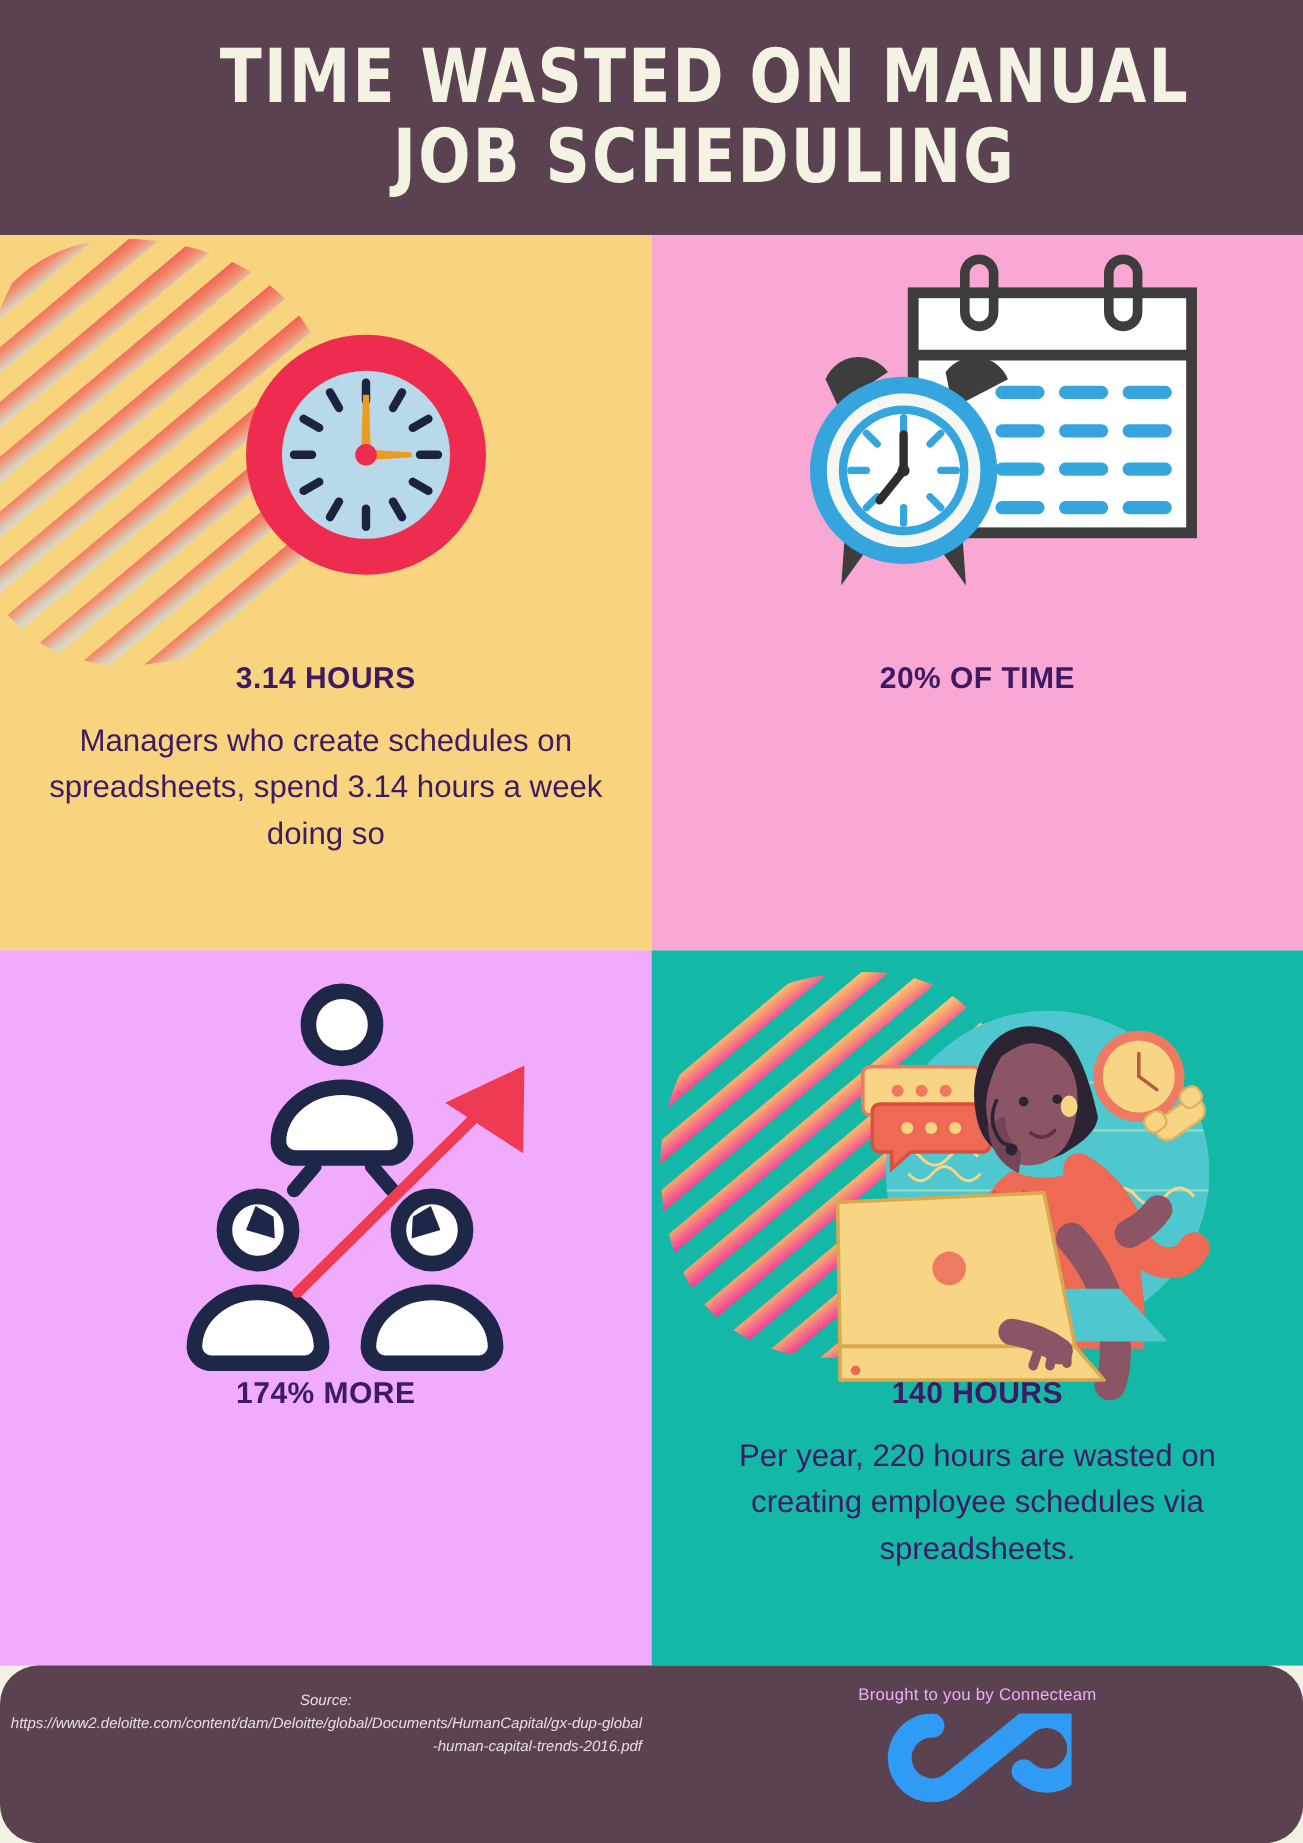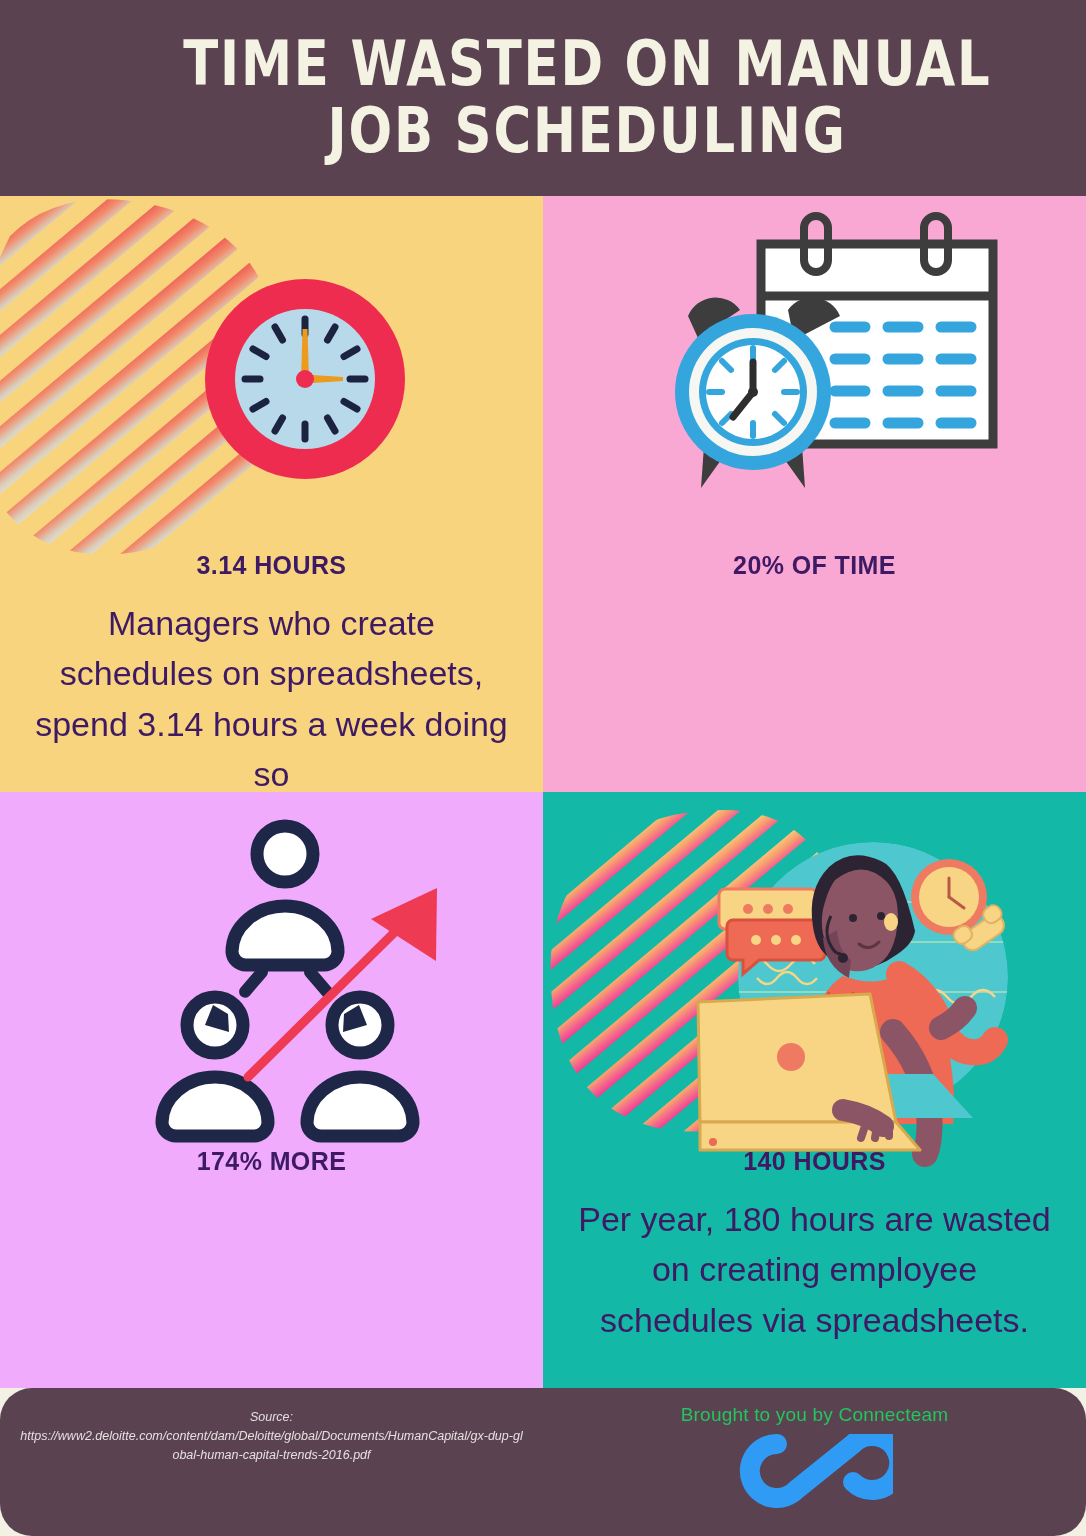--- a/index.html
+++ b/index.html
@@ -75,21 +75,21 @@
     text-align: center;
     color: #3d1a63;
   }
   .stat {
     font-size: 25px;
     font-weight: bold;
     letter-spacing: 0.4px;
     margin: 0 0 18px 0;
   }
   .desc {
-    font-size: 34px;
+    font-size: 26px;
     line-height: 1.48;
     margin: 0;
     font-weight: 400;
   }
 
   
   .footer {
     position: absolute;
     left: 0; top: 1388px;
     width: 1086px;
@@ -102,32 +102,33 @@
     left: 0; top: 20px;
     width: 543px;
     text-align: center;
     color: #e6dfe2;
     font-style: italic;
     font-size: 12.5px;
     line-height: 1.5;
   }
   .source-url {
     display: block;
-    padding: 0 20px;
+    padding: 0 8px;
     word-break: break-all;
+    text-align: right;
   }
   .brand-block {
     position: absolute;
     left: 543px; top: 16px;
     width: 543px;
     text-align: center;
   }
   .brand-text {
-    color: #22c55e;
-    font-size: 19px;
+    color: #f0abfc;
+    font-size: 14px;
     letter-spacing: 0.2px;
   }
   .brand-logo {
     margin-top: 8px;
   }
 </style>
 </head>
 <body>
 
 <div class="poster">
@@ -407,21 +408,21 @@
           <path d="M 300 318 q 24 4 40 16" stroke="#8c5565" stroke-width="22" fill="none" stroke-linecap="round"></path>
           <g stroke="#8c5565" stroke-width="8" stroke-linecap="round">
             <line x1="322" y1="334" x2="318" y2="346"></line>
             <line x1="334" y1="334" x2="332" y2="346"></line>
             <line x1="346" y1="332" x2="346" y2="344"></line>
           </g>
         </g>
       </svg>
       <div class="copy">
         <p class="stat">140 HOURS</p>
-        <p class="desc">Per year, 180 hours are wasted on creating employee schedules via spreadsheets.</p>
+        <p class="desc">Per year, 220 hours are wasted on creating employee schedules via spreadsheets.</p>
       </div>
     </div>
   </div>
 
   <div class="footer">
     <div class="source-block">
       <span>Source:</span>
       <span class="source-url">https://www2.deloitte.com/content/dam/Deloitte/global/Documents/HumanCapital/gx-dup-global-human-capital-trends-2016.pdf</span>
     </div>
     <div class="brand-block">

